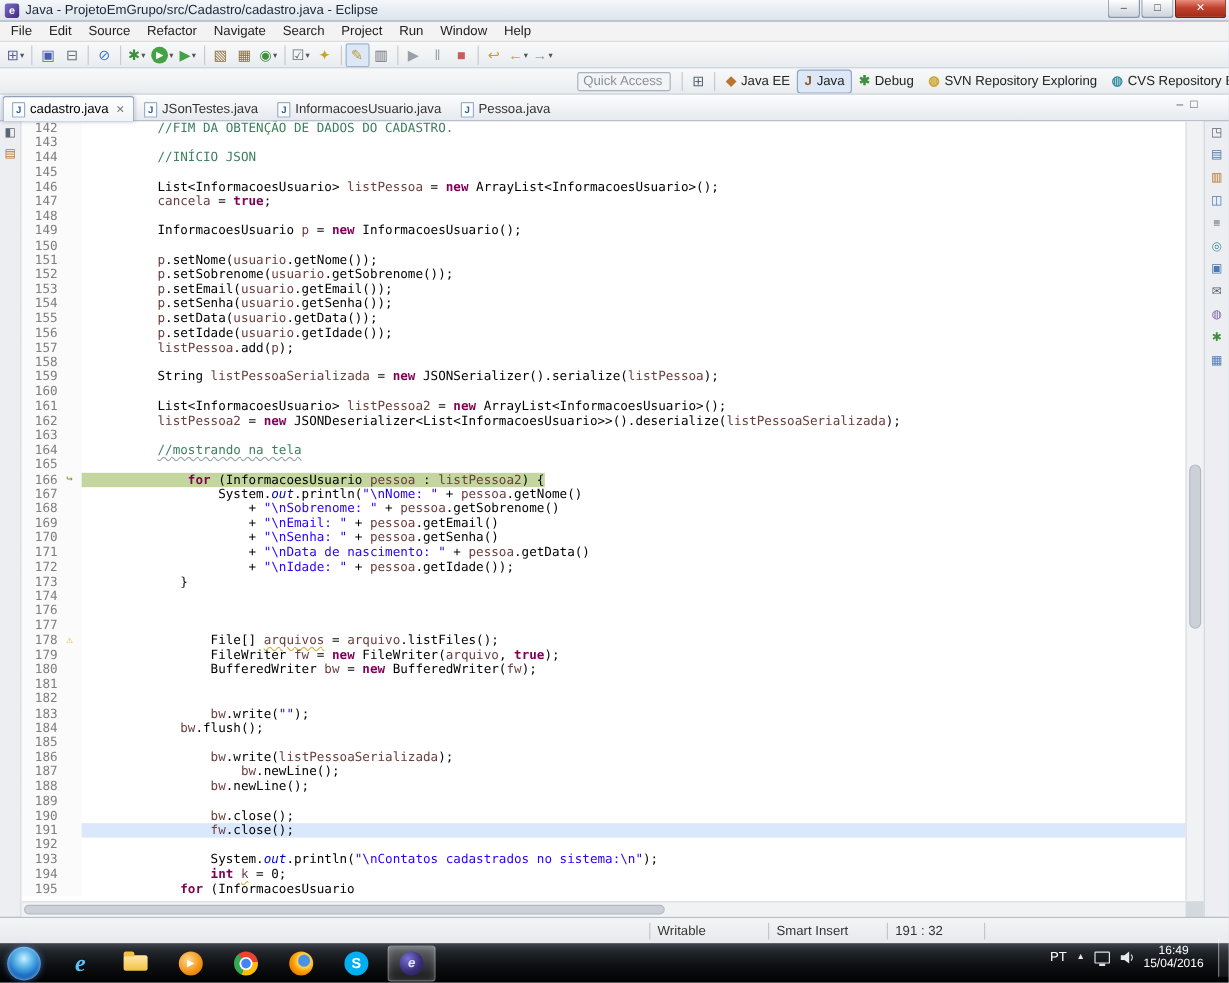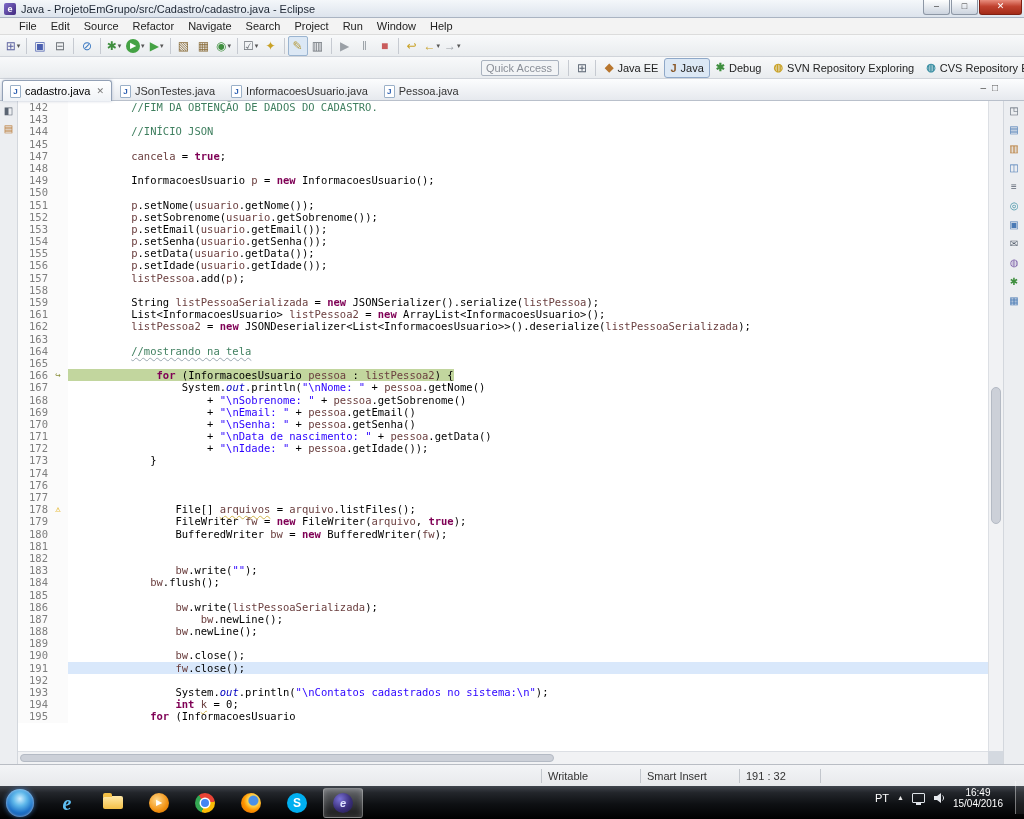--- a/index.html
+++ b/index.html
@@ -8,21 +8,21 @@
   body{font-family:"Liberation Sans",sans-serif;background:#d4d9e0;display:flex;flex-direction:column}
 
   
   .titlebar{height:18px;flex:none;background:linear-gradient(#f4f7fa,#dde4ed);border-bottom:1px solid #aab4c2;display:flex;align-items:center;padding:0 4px;position:relative}
   .win-icon{width:12px;height:12px;border-radius:2px;background:linear-gradient(135deg,#7e6bc9,#41297e);color:#fff;font-size:9px;line-height:12px;text-align:center;margin-right:5px;font-weight:bold}
   .title-text{font-size:11px;color:#1d2633;white-space:nowrap}
   .win-controls{position:absolute;right:2px;top:0;display:flex}
   .wc{width:27px;height:15px;border:1px solid #8d97a5;border-top:none;font-size:9px;line-height:13px;text-align:center;color:#333;background:linear-gradient(#fdfefe,#ccd4df);border-radius:0 0 3px 3px;margin-left:1px}
   .wc.close{width:43px;background:linear-gradient(#e98e7e,#c14330 45%,#a32b18);color:#fff;border-color:#7e2013}
 
-  .menubar{height:17px;flex:none;background:#f3f3f3;border-bottom:1px solid #dcdcdc;display:flex;align-items:center;padding-left:12px}
+  .menubar{height:17px;flex:none;background:#f3f3f3;border-bottom:1px solid #dcdcdc;display:flex;align-items:center;padding-left:2px}
   .menu-item{font-size:11px;color:#222;padding:1px 7px;white-space:nowrap}
 
   .tbrow{height:22px;flex:none;background:linear-gradient(#f8f9fa,#e9ecef);border-bottom:1px solid #d0d4da;display:flex;align-items:center;padding:0 3px;overflow:hidden;white-space:nowrap}
   .tbtn{height:20px;min-width:20px;display:flex;align-items:center;justify-content:center;border:1px solid transparent;border-radius:2px;padding:0 1px;flex:none}
   .tbtn.pressed{background:#dce8f5;border-color:#9ab4d0}
   .tglyph{font-size:12px;line-height:1}
   .tglyph.round{width:14px;height:14px;border-radius:50%;font-size:8px;display:flex;align-items:center;justify-content:center}
   .dd{font-size:7px;color:#555;margin-left:1px}
   .tb-sep{width:1px;height:16px;background:#c6cad1;margin:0 3px;flex:none}
   .tb2-spacer{flex:0 0 478px}
@@ -279,20 +279,25 @@
             <span class="ln">144</span>
             <span class="mk"></span>
             <span class="ct">          <span class="tk-c">//INÍCIO JSON</span></span>
           </div>
           <div class="cl">
             <span class="ln">145</span>
             <span class="mk"></span>
             <span class="ct"></span>
           </div>
           <div class="cl">
+            <span class="ln">146</span>
+            <span class="mk"></span>
+            <span class="ct">          <span class="tk-p">List&lt;InformacoesUsuario&gt; </span><span class="tk-v">listPessoa</span><span class="tk-p"> = </span><span class="tk-k">new</span><span class="tk-p"> ArrayList&lt;InformacoesUsuario&gt;();</span></span>
+          </div>
+          <div class="cl">
             <span class="ln">147</span>
             <span class="mk"></span>
             <span class="ct">          <span class="tk-v">cancela</span><span class="tk-p"> = </span><span class="tk-k">true</span><span class="tk-p">;</span></span>
           </div>
           <div class="cl">
             <span class="ln">148</span>
             <span class="mk"></span>
             <span class="ct"></span>
           </div>
           <div class="cl">
@@ -342,20 +347,25 @@
           </div>
           <div class="cl">
             <span class="ln">158</span>
             <span class="mk"></span>
             <span class="ct"></span>
           </div>
           <div class="cl">
             <span class="ln">159</span>
             <span class="mk"></span>
             <span class="ct">          <span class="tk-p">String </span><span class="tk-v">listPessoaSerializada</span><span class="tk-p"> = </span><span class="tk-k">new</span><span class="tk-p"> JSONSerializer().serialize(</span><span class="tk-v">listPessoa</span><span class="tk-p">);</span></span>
+          </div>
+          <div class="cl">
+            <span class="ln">160</span>
+            <span class="mk"></span>
+            <span class="ct"></span>
           </div>
           <div class="cl">
             <span class="ln">161</span>
             <span class="mk"></span>
             <span class="ct">          <span class="tk-p">List&lt;InformacoesUsuario&gt; </span><span class="tk-v">listPessoa2</span><span class="tk-p"> = </span><span class="tk-k">new</span><span class="tk-p"> ArrayList&lt;InformacoesUsuario&gt;();</span></span>
           </div>
           <div class="cl">
             <span class="ln">162</span>
             <span class="mk"></span>
             <span class="ct">          <span class="tk-v">listPessoa2</span><span class="tk-p"> = </span><span class="tk-k">new</span><span class="tk-p"> JSONDeserializer&lt;List&lt;InformacoesUsuario&gt;&gt;().deserialize(</span><span class="tk-v">listPessoaSerializada</span><span class="tk-p">);</span></span>

